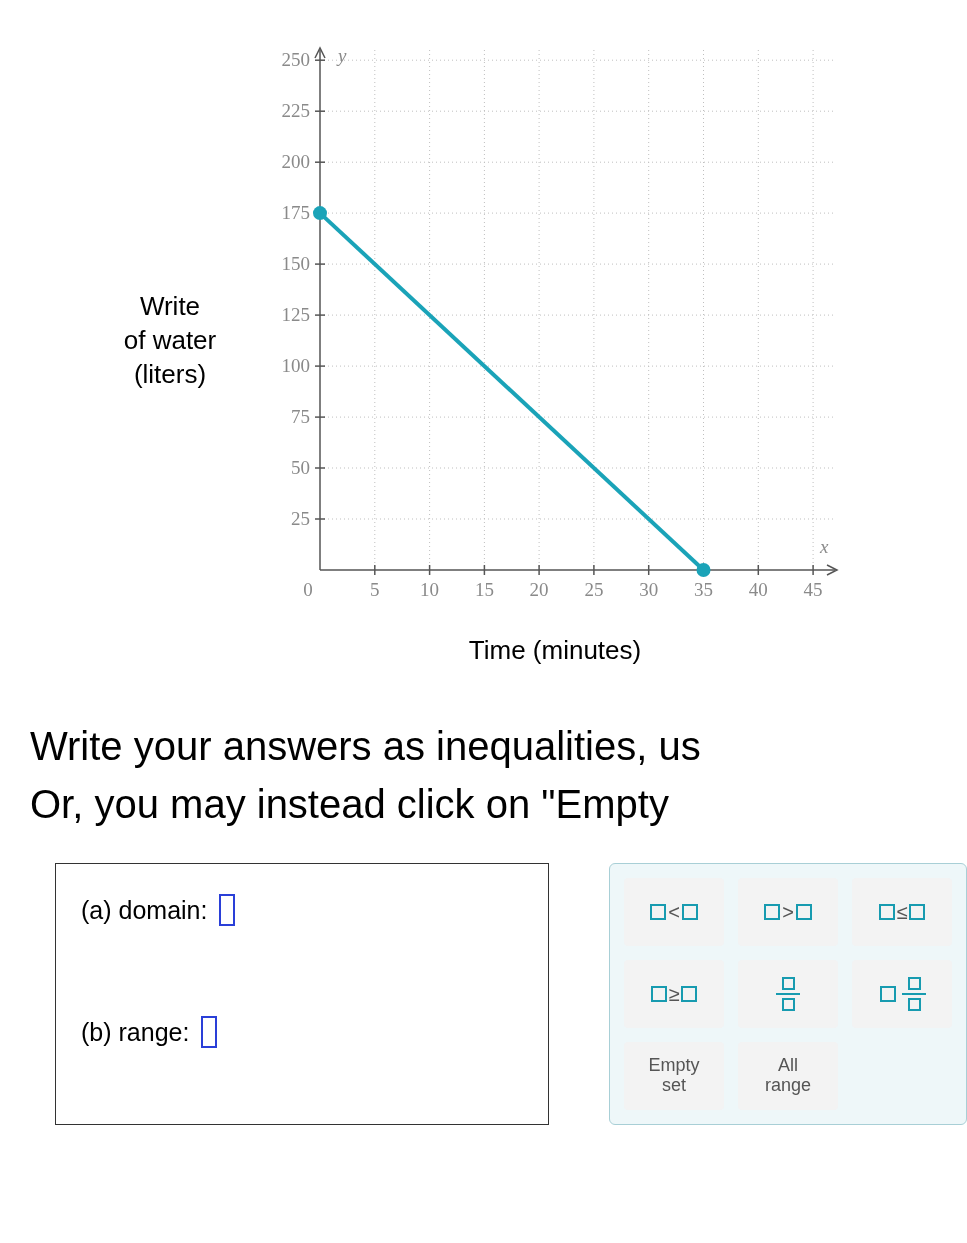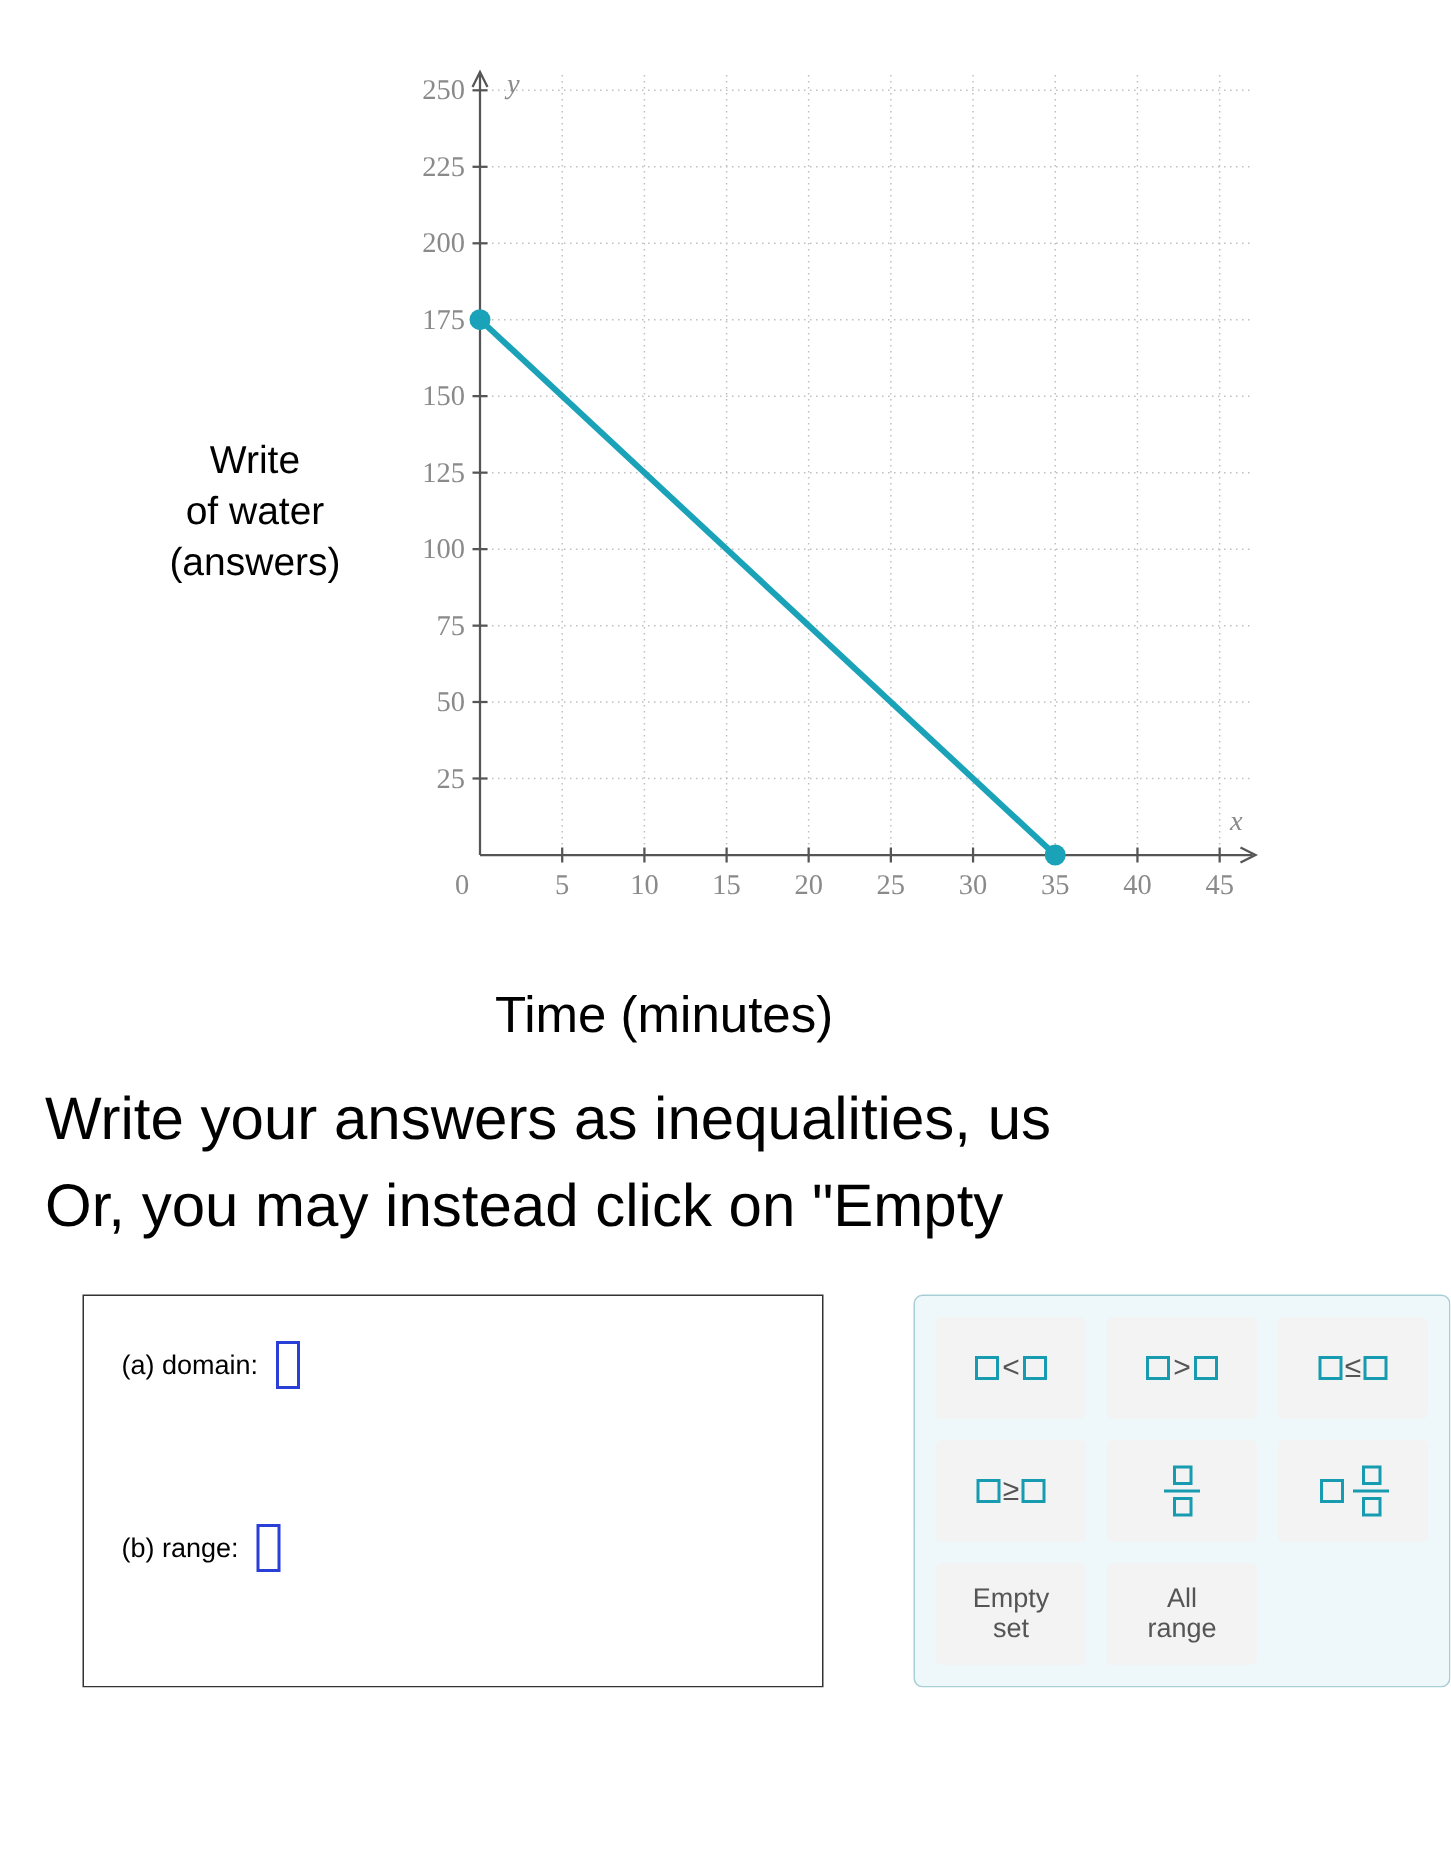--- a/index.html
+++ b/index.html
@@ -27,41 +27,41 @@
     line-height: 1.3;
   }
   .chart-svg {
     position: absolute;
     left: 220px;
     top: 0;
   }
   .xlabel {
     position: absolute;
     left: 290px;
-    top: 628px;
+    top: 605px;
     width: 450px;
-    text-align: left;
-    font-size: 34px;
+    text-align: center;
+    font-size: 26px;
   }
   .instructions {
     font-size: 40px;
     margin: 37px 20px 30px 30px;
     line-height: 1.45;
   }
   .bottom-row {
     display: flex;
     align-items: stretch;
     gap: 60px;
     margin-left: 55px;
   }
   .answer-box {
     border: 1.5px solid #333;
     width: 520px;
     padding: 30px 25px 14px 25px;
-    font-size: 18px;
+    font-size: 25px;
   }
   .answer-line {
     display: flex;
     align-items: center;
     gap: 12px;
     margin-bottom: 90px;
   }
   .answer-line:last-child { margin-bottom: 0; margin-top: 26px; }
   .slot {
     display: inline-block;
@@ -124,21 +124,21 @@
     margin: 3px 0;
   }
 </style>
 </head>
 <body>
 
 <div class="chart-area">
   <div class="ylabel-block">
     <div>Write</div>
     <div>of water</div>
-    <div>(answers)</div>
+    <div>(liters)</div>
   </div>
 
   <svg class="chart-svg" width="620" height="590" viewBox="0 0 620 590">
 
     <g stroke="#bfbfbf" stroke-width="1" stroke-dasharray="1 3">
 
       <line x1="114.8" y1="20" x2="114.8" y2="540"></line>
       <line x1="169.6" y1="20" x2="169.6" y2="540"></line>
       <line x1="224.4" y1="20" x2="224.4" y2="540"></line>
       <line x1="279.1" y1="20" x2="279.1" y2="540"></line>

